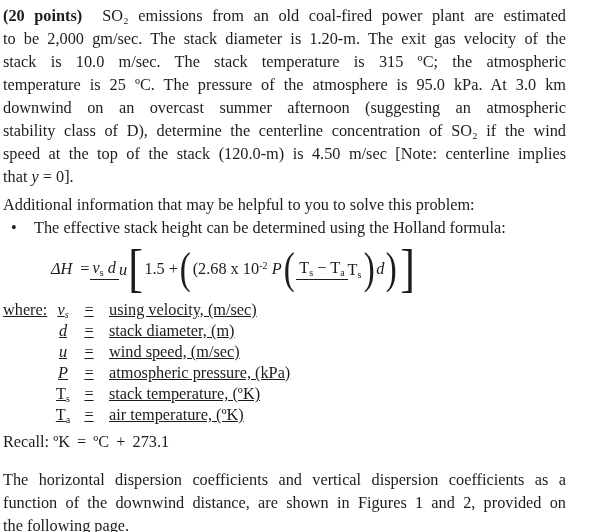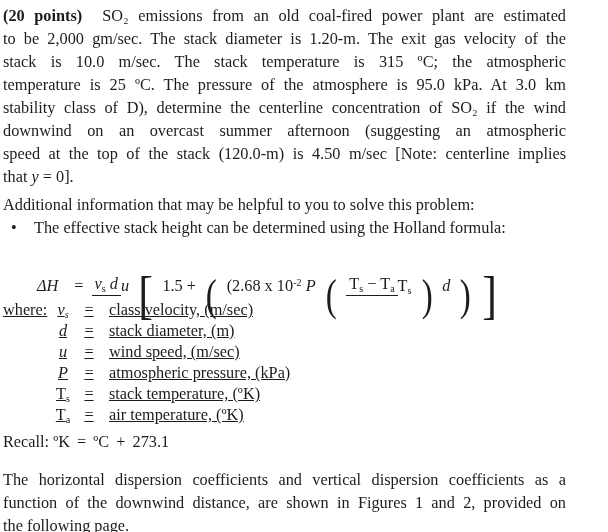--- a/index.html
+++ b/index.html
@@ -22,23 +22,23 @@
   i, .it { font-style: italic; }
   .spacer { display: inline-block; width: 20px; }
 
   .single { line-height: 23px; margin-top: 5px; }
 
   .bullet-line { position: relative; padding-left: 31px; line-height: 23px; }
   .bullet-marker { position: absolute; left: 8px; top: 0; }
 
   
   .formula {
-    margin: 3px 0 3px 34px;
+    margin: 3px 0 3px 48px;
     height: 54px;
-    display: flex; align-items: flex-end; gap: 8px;
+    display: flex; align-items: center; 
   }
   .frac { display: inline-flex; align-items: center; }
   .frac .num {
     border-bottom: 1.4px solid #1c1c1c;
     padding: 0 3px 1px 3px; text-align: center; white-space: nowrap;
   }
   .frac .den { padding-top: 1px; text-align: center; }
   .tb { font-size: 52px; line-height: 0; font-family: "Liberation Serif", serif; transform: scaleX(0.85); }
   .tp { font-size: 44px; line-height: 0; font-family: "Liberation Serif", serif; transform: scaleX(0.75); }
   sub { font-size: 0.62em; vertical-align: -0.3em; line-height: 0; }
@@ -63,22 +63,22 @@
 
 <div class="doc">
 
   <div class="para">
     <div class="jline">
       <b>(20 points)</b><span class="spacer"></span><span>SO₂ emissions from an old coal-fired power plant are estimated</span>
     </div>
     <div class="jline">to be 2,000 gm/sec. The stack diameter is 1.20-m. The exit gas velocity of the</div>
     <div class="jline">stack is 10.0 m/sec. The stack temperature is 315 ºC; the atmospheric</div>
     <div class="jline">temperature is 25 ºC. The pressure of the atmosphere is 95.0 kPa. At 3.0 km</div>
+    <div class="jline">downwind on an overcast summer afternoon (suggesting an atmospheric</div>
     <div class="jline">stability class of D), determine the centerline concentration of SO₂ if the wind</div>
-    <div class="jline">downwind on an overcast summer afternoon (suggesting an atmospheric</div>
     <div class="jline">speed at the top of the stack (120.0-m) is 4.50 m/sec [Note: centerline implies</div>
     <div class="lline">
       <span>that </span><i>y</i><span> = 0].</span>
     </div>
   </div>
 
   <div class="single">Additional information that may be helpful to you to solve this problem:</div>
 
   <div class="bullet-line">
     <span class="bullet-marker">•</span>
@@ -104,21 +104,21 @@
     <span class="tp">)</span>
     <i>d</i>
     <span class="tp">)</span>
     <span class="tb">]</span>
   </div>
 
   <div class="where">
     <div>where:</div>
     <div class="w-sym it"><span>v</span><sub>s</sub></div>
     <div class="w-eq">=</div>
-    <div class="w-def">class velocity, (m/sec)</div>
+    <div class="w-def">using velocity, (m/sec)</div>
 
     <div></div>
     <div class="w-sym it"><span>d</span><sub></sub></div>
     <div class="w-eq">=</div>
     <div class="w-def">stack diameter, (m)</div>
 
     <div></div>
     <div class="w-sym it"><span>u</span><sub></sub></div>
     <div class="w-eq">=</div>
     <div class="w-def">wind speed, (m/sec)</div>

